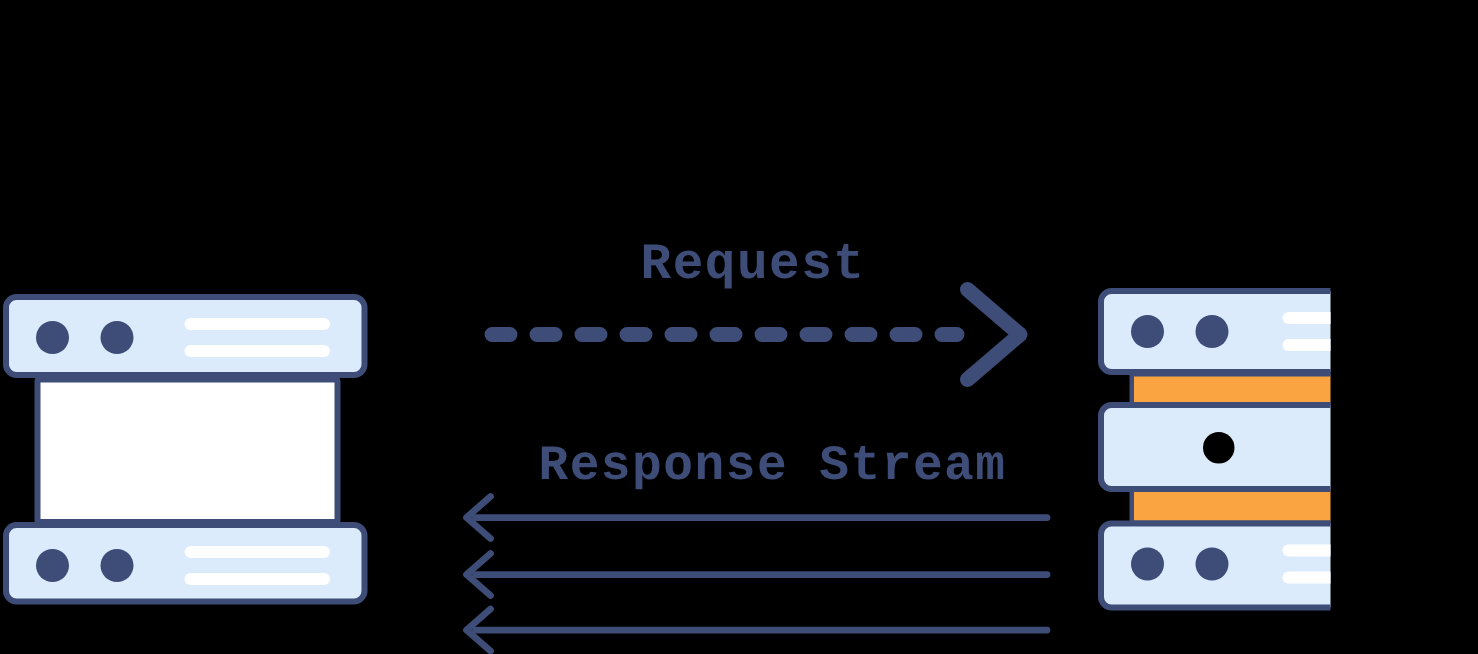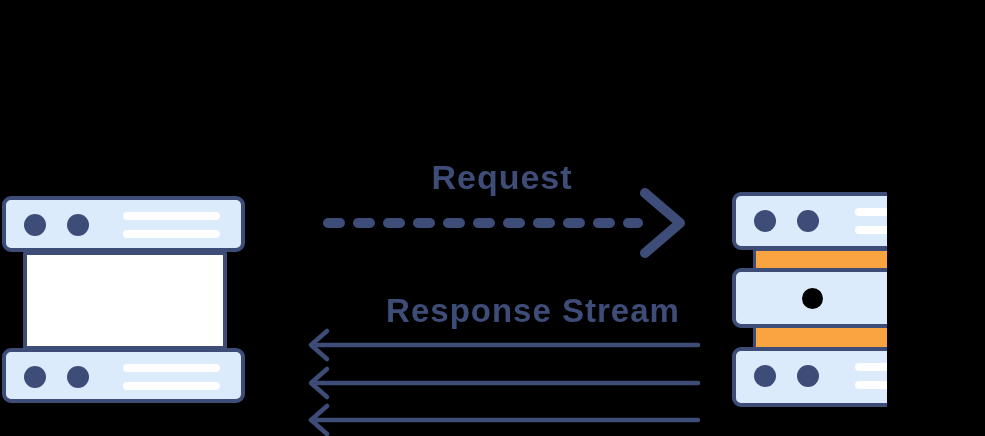--- a/index.html
+++ b/index.html
@@ -12,20 +12,21 @@
     --line-white:#ffffff;
   }
   *{margin:0;padding:0;box-sizing:content-box;}
   html,body{background:var(--background);}
   body{font-family:"Liberation Sans","DejaVu Sans",sans-serif;}
   .canvas{
     position:relative;
     width:887px;height:436px;
     background:var(--background);
     overflow:hidden;
+    font-family:Liberation Mono, monospace;
   }
   
   .bar{
     position:absolute;
     background:var(--panel-blue);
     border:4px solid var(--navy);
     border-radius:9px;
     z-index:2;
   }
   .dot{
@@ -81,21 +82,21 @@
   .flow-label{
     position:absolute;
     color:var(--navy);
     font-size:34px;
     font-weight:bold;
     letter-spacing:1px;
     text-align:center;
     white-space:nowrap;
   }
   .request-label{left:322px;top:158px;width:360px;}
-  .response-label{left:348px;top:292px;width:370px;font-size:33px;}
+  .response-label{left:330px;top:292px;width:370px;font-size:33px;}
   svg.arrow{
     position:absolute;
     color:var(--navy);
     overflow:visible;
   }
   svg.arrow line, svg.arrow polyline{
     stroke:currentColor;
     fill:none;
     stroke-linecap:round;
     stroke-linejoin:round;

